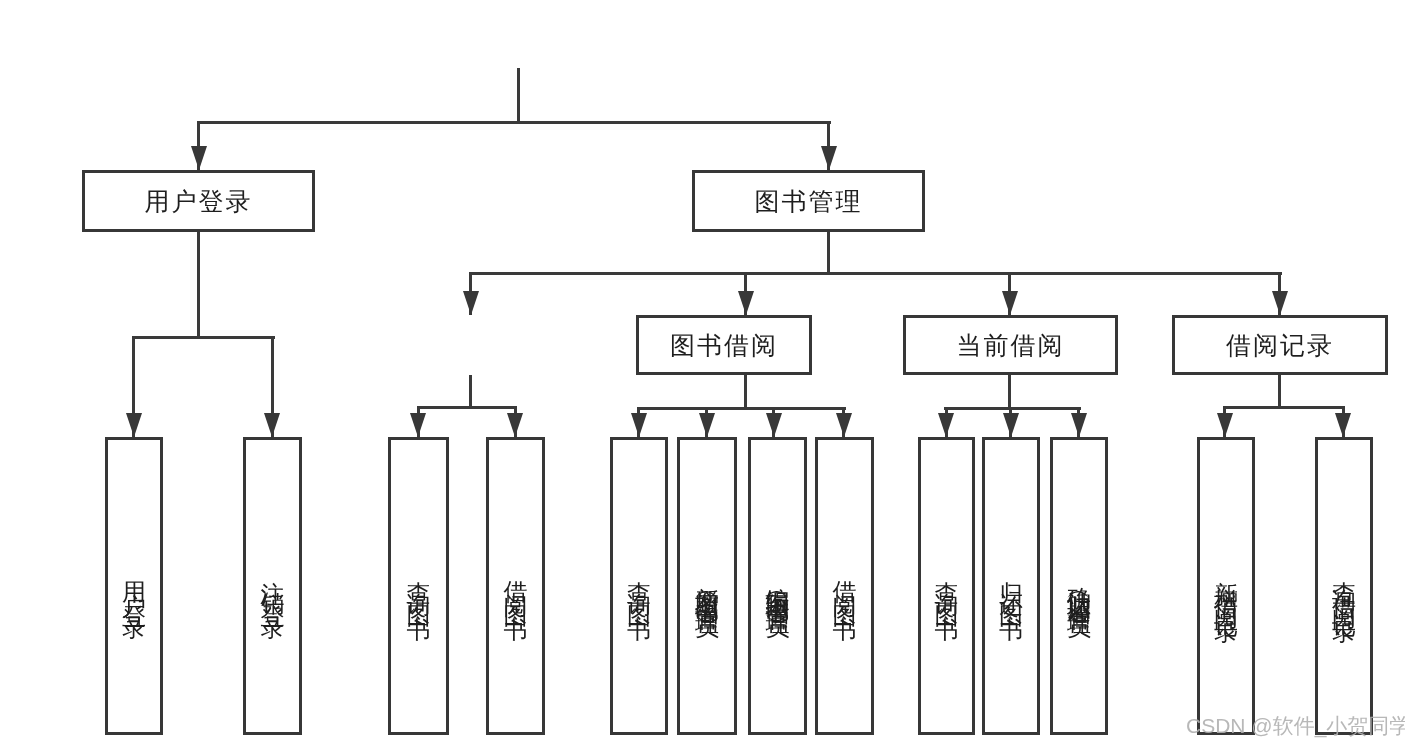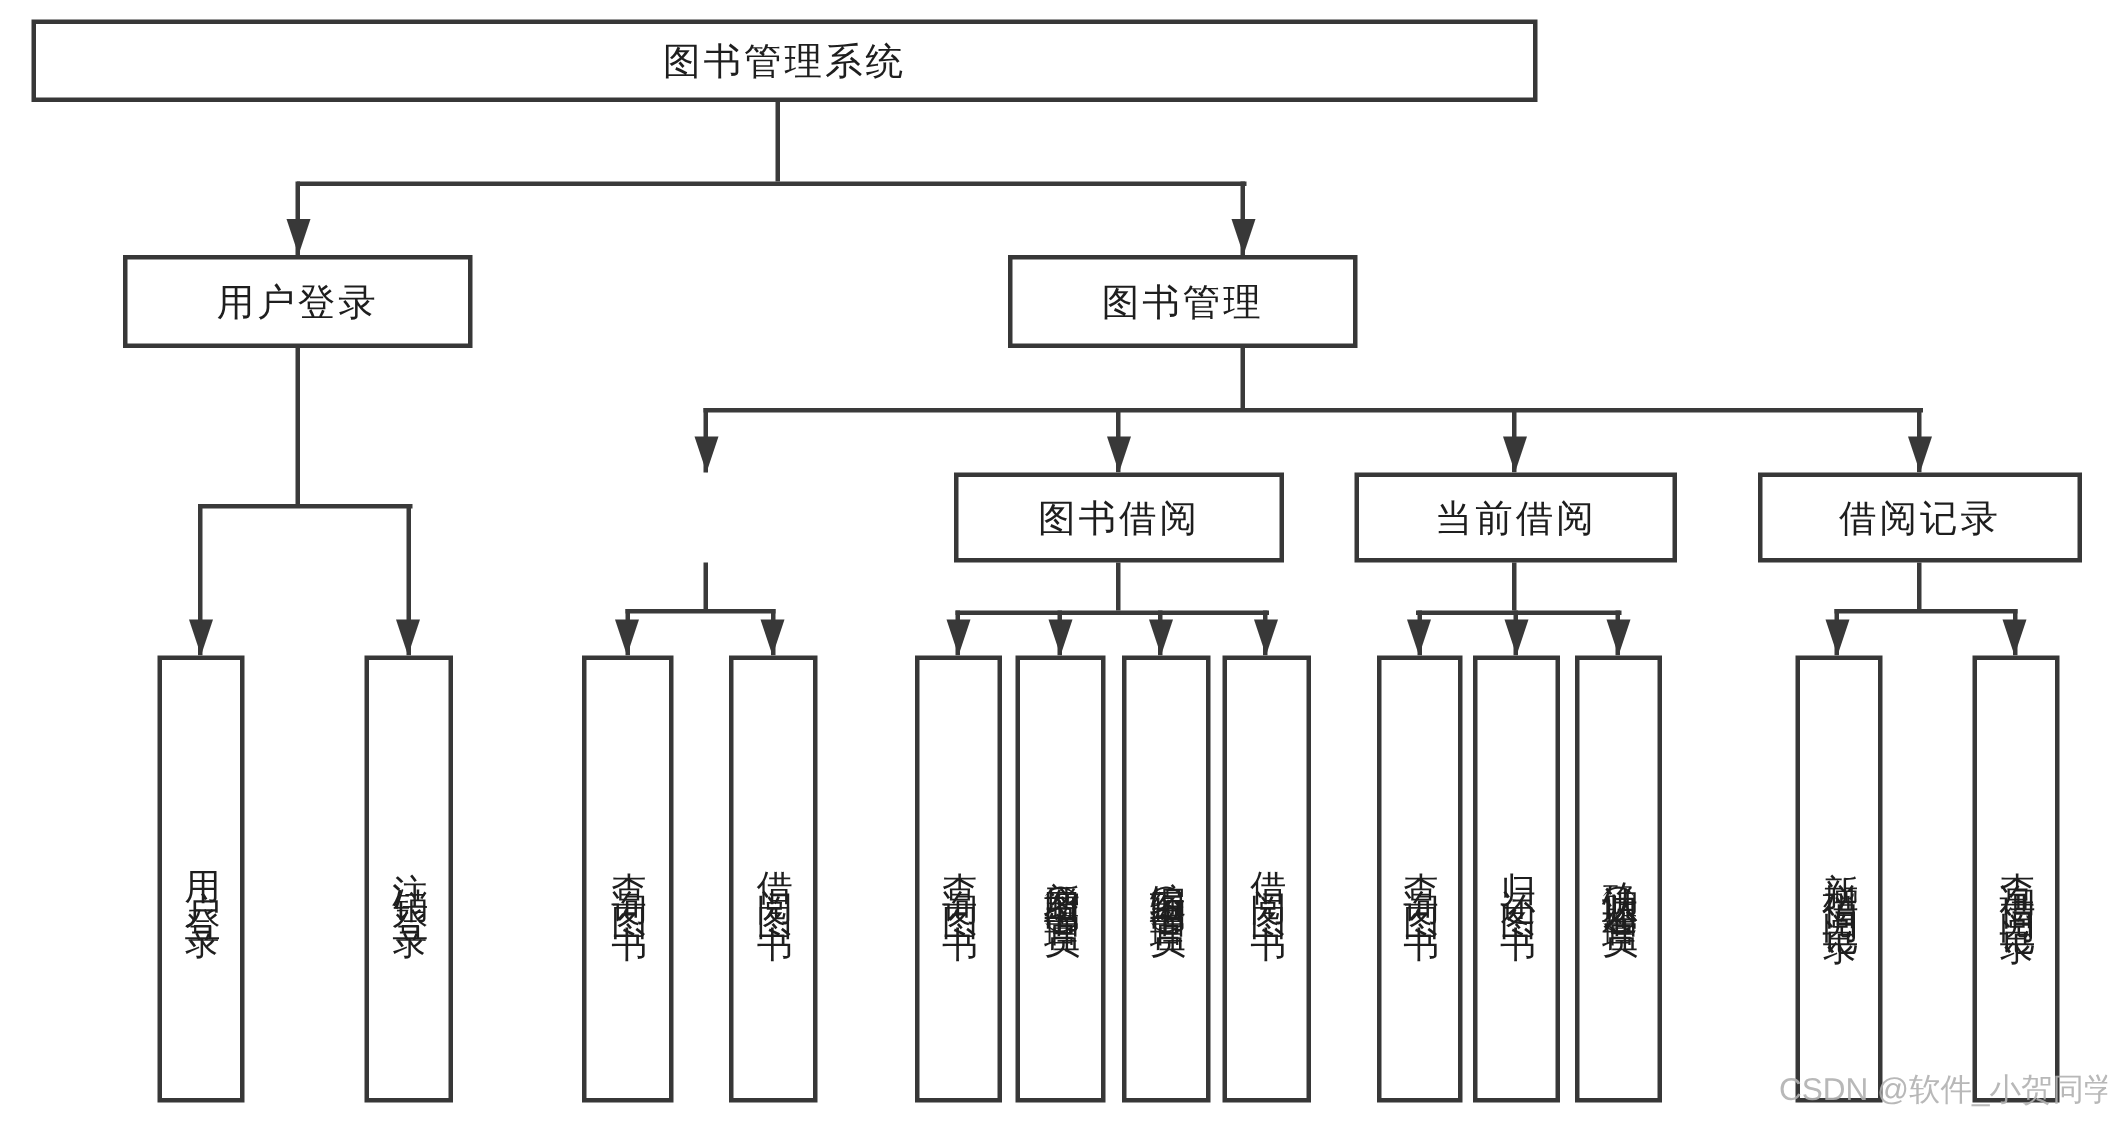--- a/index.html
+++ b/index.html
@@ -45,51 +45,50 @@
     color: rgba(176,176,176,0.9);
     font-size: 21px;
     white-space: nowrap;
   }
 </style>
 </head>
 <body>
 
 <div id="canvas">
 
-  <div class="node hn" style="left:21px; top:13px; width:1004px; height:55px;">图书管理系统</div>
 
   <div class="vl" style="left:517px; top:68px; height:53px;"></div>
   <div class="hl" style="left:198px; top:121px; width:633px;"></div>
   <div class="vl" style="left:197px; top:121px; height:49px;"></div>
   <div class="ar" style="left:191px; top:146px;"></div>
   <div class="vl" style="left:827px; top:121px; height:49px;"></div>
   <div class="ar" style="left:821px; top:146px;"></div>
 
   <div class="node hn" style="left:82px; top:170px; width:233px; height:62px;">用户登录</div>
-  <div class="node hn" style="left:672px; top:170px; width:233px; height:62px;">图书管理</div>
+  <div class="node hn" style="left:692px; top:170px; width:233px; height:62px;">图书管理</div>
 
   <div class="vl" style="left:197px; top:232px; height:104px;"></div>
   <div class="hl" style="left:132px; top:336px; width:143px;"></div>
   <div class="vl" style="left:132px; top:336px; height:101px;"></div>
   <div class="ar" style="left:126px; top:413px;"></div>
   <div class="vl" style="left:271px; top:336px; height:101px;"></div>
   <div class="ar" style="left:264px; top:413px;"></div>
 
   <div class="vl" style="left:827px; top:232px; height:40px;"></div>
   <div class="hl" style="left:469px; top:272px; width:813px;"></div>
   <div class="vl" style="left:469px; top:272px; height:43px;"></div>
   <div class="ar" style="left:463px; top:291px;"></div>
   <div class="vl" style="left:744px; top:272px; height:43px;"></div>
   <div class="ar" style="left:738px; top:291px;"></div>
   <div class="vl" style="left:1008px; top:272px; height:43px;"></div>
   <div class="ar" style="left:1002px; top:291px;"></div>
   <div class="vl" style="left:1278px; top:272px; height:43px;"></div>
   <div class="ar" style="left:1272px; top:291px;"></div>
 
-  <div class="node hn" style="left:636px; top:315px; width:220px; height:60px;">图书借阅</div>
+  <div class="node hn" style="left:636px; top:315px; width:176px; height:60px;">图书借阅</div>
   <div class="node hn" style="left:903px; top:315px; width:215px; height:60px;">当前借阅</div>
   <div class="node hn" style="left:1172px; top:315px; width:216px; height:60px;">借阅记录</div>
 
   <div class="vl" style="left:469px; top:375px; height:31px;"></div>
   <div class="hl" style="left:417px; top:406px; width:100px;"></div>
   <div class="vl" style="left:417px; top:406px; height:31px;"></div>
   <div class="ar" style="left:410px; top:413px;"></div>
   <div class="vl" style="left:514px; top:406px; height:31px;"></div>
   <div class="ar" style="left:507px; top:413px;"></div>
 

